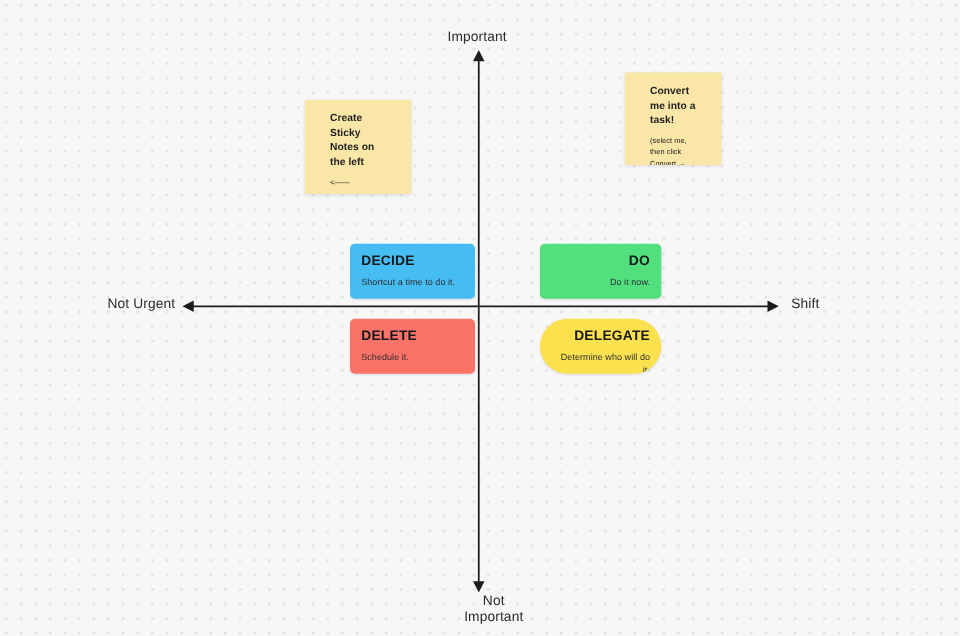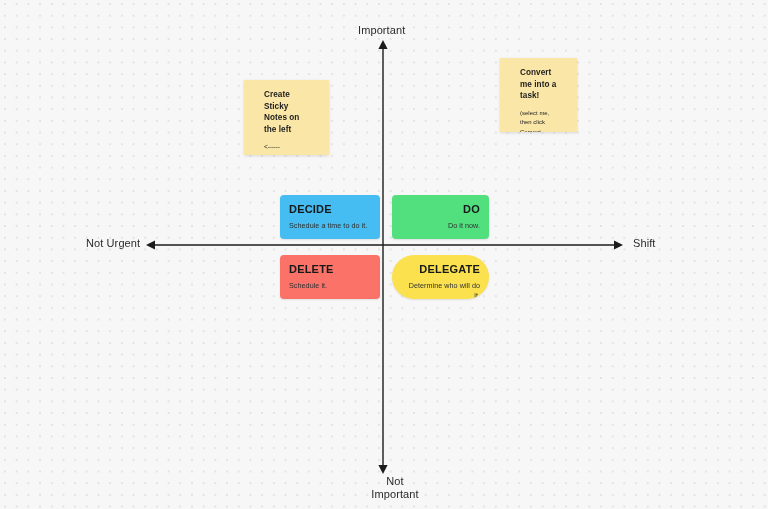--- a/index.html
+++ b/index.html
@@ -80,21 +80,21 @@
     letter-spacing: .2px;
     line-height: 15px;
   }
   .quad .q-sub {
     margin-top: 4px;
     font-size: 7.2px;
     color: #2e2f31;
     line-height: 10px;
     letter-spacing: .05px;
   }
-  .quad.align-right { text-align: right; }
+  .quad.align-right { text-align: right; margin-left: 40px; }
   .quad.align-left  { text-align: left; }
 
   #quad-decide {
     left: 280px; top: 195px;
     width: 100px; height: 44px;
     background: #45bdf2;
   }
   #quad-do {
     left: 392px; top: 195px;
     width: 97px; height: 44px;
@@ -184,21 +184,21 @@
 
   <div class="axis-label" id="label-not-important">Not
 Important</div>
 
   <div class="axis-label" id="label-not-urgent">Not Urgent</div>
 
   <div class="axis-label" id="label-urgent">Shift</div>
 
   <div class="quad align-left" id="quad-decide">
     <div class="q-title">DECIDE</div>
-    <div class="q-sub">Schedule a time to do it.</div>
+    <div class="q-sub">Shortcut a time to do it.</div>
   </div>
 
   <div class="quad align-right" id="quad-do">
     <div class="q-title">DO</div>
     <div class="q-sub">Do it now.</div>
   </div>
 
   <div class="quad align-left" id="quad-delete">
     <div class="q-title">DELETE</div>
     <div class="q-sub">Schedule it.</div>

